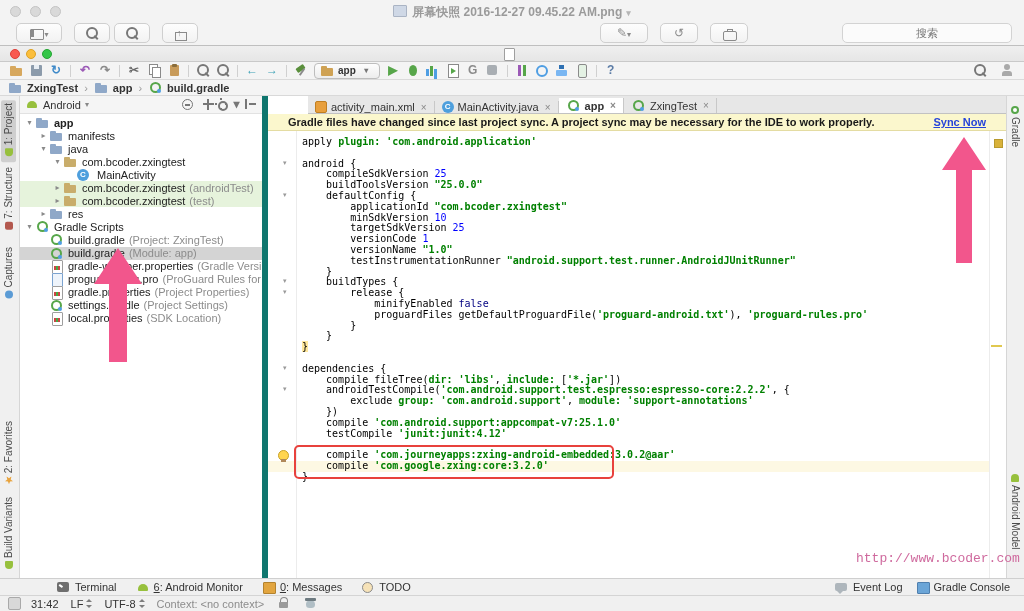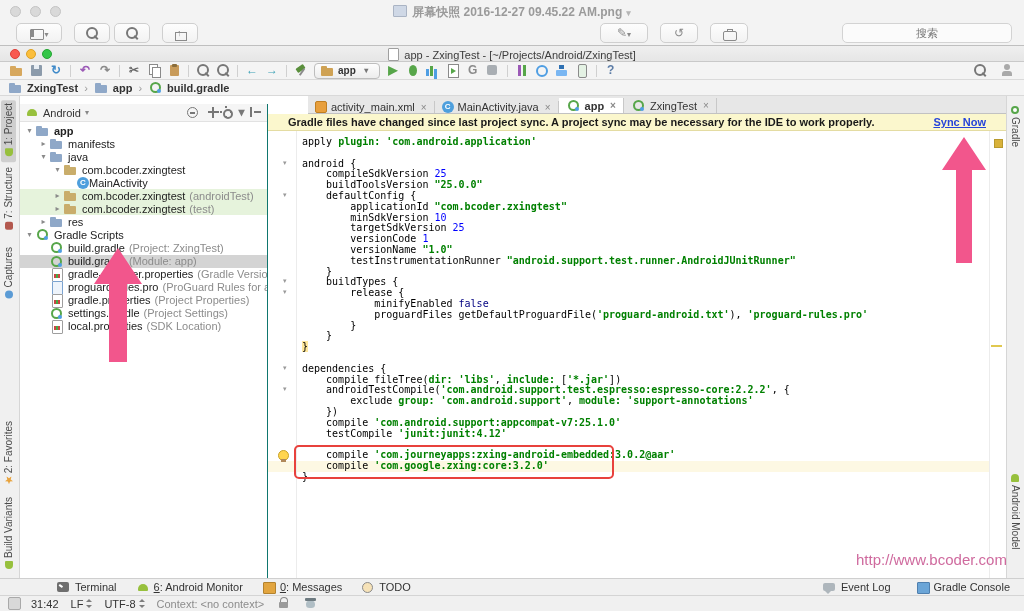--- a/index.html
+++ b/index.html
@@ -40,21 +40,21 @@
   .stripe-item{position:absolute;left:1px;writing-mode:vertical-rl;font-size:10px;color:#4a4a4a;padding:3px 2px;white-space:nowrap;border-radius:2px;}
   #stripe-left .stripe-item{transform:rotate(180deg);}
   .stripe-item.active{background:#cfcfcf;}
   .sdot{display:inline-block;width:8px;height:8px;border-radius:2px;margin:3px 0;}
   .sdot-project,.sdot-android,.sdot-build-variants{background:#97c03d;border-radius:4px 4px 1px 1px;}
   .sdot-structure{background:#b3584e;}
   .sdot-captures{background:#5b9bd5;border-radius:50%;}
   .sdot-favorites{background:#e8a33d;clip-path:polygon(50% 0,63% 35%,100% 38%,71% 60%,82% 100%,50% 76%,18% 100%,29% 60%,0 38%,37% 35%);}
   .sdot-gradle{background:#fff;border:2px solid #57a64a;box-sizing:border-box;border-radius:50%;}
   
-  #project-panel{position:absolute;left:20px;top:8px;width:248px;bottom:0;background:#fff;border-right:1px solid #0f766e;box-sizing:border-box;}
+  #project-panel{position:absolute;left:20px;top:0;width:248px;bottom:0;background:#fff;border-right:6px solid #0f766e;box-sizing:border-box;}
   #pp-header{height:18px;background:#f5f5f5;border-bottom:1px solid #e2e2e2;display:flex;align-items:center;padding:0 4px;font-size:11px;color:#333;box-sizing:border-box;}
   #pp-header .grow{flex:1;}
   #pp-tree{position:absolute;left:0;top:18px;right:0;bottom:0;overflow:hidden;}
   .trow{position:absolute;left:0;right:0;height:13px;display:flex;align-items:center;font-size:11px;color:#222;white-space:nowrap;}
   .trow.green{background:#e6f3dc;}
   .trow.sel{background:#d4d4d4;}
   .texp{width:11px;text-align:center;color:#8a8a8a;font-size:8px;flex:none;}
   .tsuffix{color:#8c8c8c;margin-left:4px;}
   .tlabel.bold{font-weight:bold;}
   
@@ -78,21 +78,21 @@
   .tok-hl{background:#ffe89e;}
   #red-box{position:absolute;border:2px solid #e8413c;border-radius:5px;z-index:5;pointer-events:none;}
   #bulb{position:absolute;width:9px;height:9px;border-radius:50%;background:#ffd54f;border:1px solid #c9a227;z-index:5;}
   #bulb::after{content:"";position:absolute;left:2px;top:8px;width:5px;height:3px;background:#b0885a;}
   #stripe-col{position:absolute;right:0;top:0;width:16px;bottom:0;background:#fff;border-left:1px solid #ececec;z-index:3;}
   .mark-square{position:absolute;right:3px;width:9px;height:9px;background:#d9b23a;border:1px solid #b89a2e;box-sizing:border-box;}
   .mark-dash{position:absolute;right:4px;width:11px;height:2px;background:#e0c84f;}
   
   #bottombar{position:absolute;left:0;top:532px;width:100%;height:17px;background:#f0f0f0;border-top:1px solid #cfcfcf;box-sizing:border-box;display:flex;align-items:center;font-size:11px;color:#333;}
   #bb-left{display:flex;align-items:flex-end;gap:18px;padding-left:56px;flex:1;}
-  #bb-right{display:flex;align-items:flex-start;gap:24px;padding-right:14px;}
+  #bb-right{display:flex;align-items:flex-start;gap:12px;padding-right:14px;}
   .bb-item{display:flex;align-items:center;gap:4px;}
   .bb-item u{text-decoration:underline;}
   #statusbar{position:absolute;left:0;top:549px;width:100%;height:16px;background:#f0f0f0;border-top:1px solid #d4d4d4;box-sizing:border-box;display:flex;align-items:center;font-size:11px;color:#333;}
   #sb-switcher{width:11px;height:11px;background:#d8d8d8;border:1px solid #a9a9a9;border-radius:2px;margin:0 10px 0 8px;}
   #sb-msg{flex:1;padding-left:26px;color:#2b2b2b;}
   #sb-right{display:flex;align-items:center;gap:12px;padding-right:10px;}
   #sb-right .dim{color:#8c8c8c;}
   .updown{display:inline-block;width:7px;height:9px;position:relative;margin-left:2px;}
   .updown::before{content:"";position:absolute;left:1px;top:0;border-left:3px solid transparent;border-right:3px solid transparent;border-bottom:3px solid #7d7d7d;}
   .updown::after{content:"";position:absolute;left:1px;bottom:0;border-left:3px solid transparent;border-right:3px solid transparent;border-top:3px solid #7d7d7d;}
@@ -160,21 +160,21 @@
   .ic-hector::after{content:"";position:absolute;left:2px;top:2px;width:11px;height:3px;background:#6d7a80;border-radius:1px;}
   .ic-sidebar::before{content:"";position:absolute;left:1px;top:3px;width:12px;height:9px;border:1px solid #8a8a8a;border-radius:1px;}
   .ic-sidebar::after{content:"";position:absolute;left:2px;top:4px;width:3px;height:7px;background:#8a8a8a;}
   .ic-share::before{content:"";position:absolute;left:2px;top:6px;width:10px;height:7px;border:1px solid #8a8a8a;}
   .ic-share::after{content:"↑";position:absolute;left:4.5px;top:-2px;font-size:9px;color:#8a8a8a;}
   .ic-toolbox::before{content:"";position:absolute;left:1px;top:5px;width:12px;height:8px;border:1px solid #8a8a8a;border-radius:2px;}
   .ic-toolbox::after{content:"";position:absolute;left:5px;top:3px;width:4px;height:2px;border:1px solid #8a8a8a;border-bottom:none;}
   
   .pink-arrow{position:absolute;z-index:40;}
   #watermark{position:absolute;left:856px;top:551px;width:150px;z-index:30;
-    font-family:Liberation Sans, sans-serif;font-size:15px;color:#cf6a9e;}
+    font-family:Liberation Mono, monospace;font-size:13px;color:#cf6a9e;}
   #corner-sliver{position:absolute;left:0;top:598px;width:7px;height:13px;background:#2f8f46;z-index:0;}
 </style>
 </head>
 <body>
 
 <div class="screen">
 
   <div id="preview-titlebar">
     <span class="tl grey" style="left:10px"></span>
     <span class="tl grey" style="left:30px"></span>
@@ -194,21 +194,21 @@
     <input id="pv-search" placeholder="搜索" style="">
   </div>
 
   <div id="corner-sliver"></div>
 
   <div id="ide">
     <div id="ide-titlebar">
       <span class="tl red" style="left:10px"></span>
       <span class="tl yel" style="left:26px"></span>
       <span class="tl grn" style="left:42px"></span>
-      <div id="ide-title"><span class="fico"></span><span>app - ZxingTest - [~/Projects/Android/ZxingTest]</span></div>
+      <div id="ide-title"><span class="fico"></span></div>
     </div>
 
     <div id="ide-toolbar">
       <div id="tb-left">
           <span class="tbtn">
             <span class="ic ic-open"></span>
           </span>
           <span class="tbtn">
             <span class="ic ic-save"></span>
           </span>
@@ -366,21 +366,21 @@
               <span class="tlabel" style="margin-left: 4px;">java</span>
             </div>
             <div class="trow" style="top: 41.15px; padding-left: 32px;">
               <span class="texp">▾</span>
               <span class="ic ic-package"></span>
               <span class="tlabel" style="margin-left: 4px;">com.bcoder.zxingtest</span>
             </div>
             <div class="trow" style="top: 54.2px; padding-left: 46px;">
               <span class="texp"></span>
               <span class="ic ic-class"></span>
-              <span class="tlabel" style="margin-left: 0;">MainActivity</span>
+              <span class="tlabel" style="margin-left: 8px;">MainActivity</span>
             </div>
             <div class="trow green" style="top: 67.25px; padding-left: 32px;">
               <span class="texp">▸</span>
               <span class="ic ic-package"></span>
               <span class="tlabel" style="margin-left: 4px;">com.bcoder.zxingtest</span>
               <span class="tsuffix">(androidTest)</span>
             </div>
             <div class="trow green" style="top: 80.3px; padding-left: 32px;">
               <span class="texp">▸</span>
               <span class="ic ic-package"></span>

